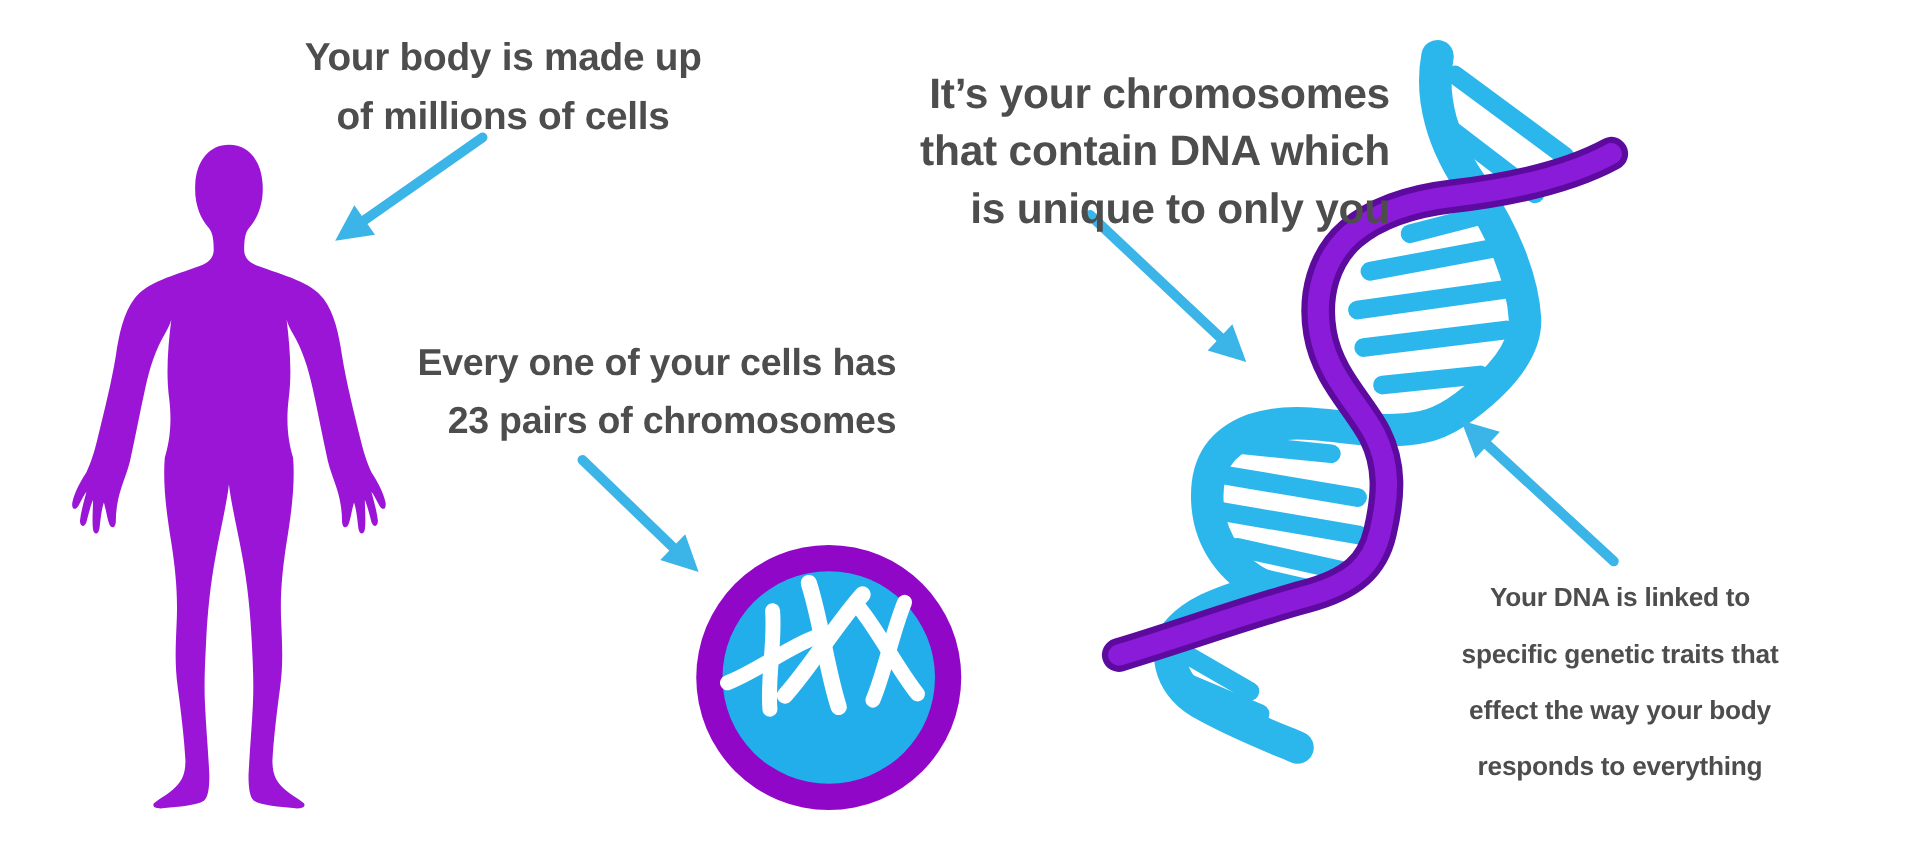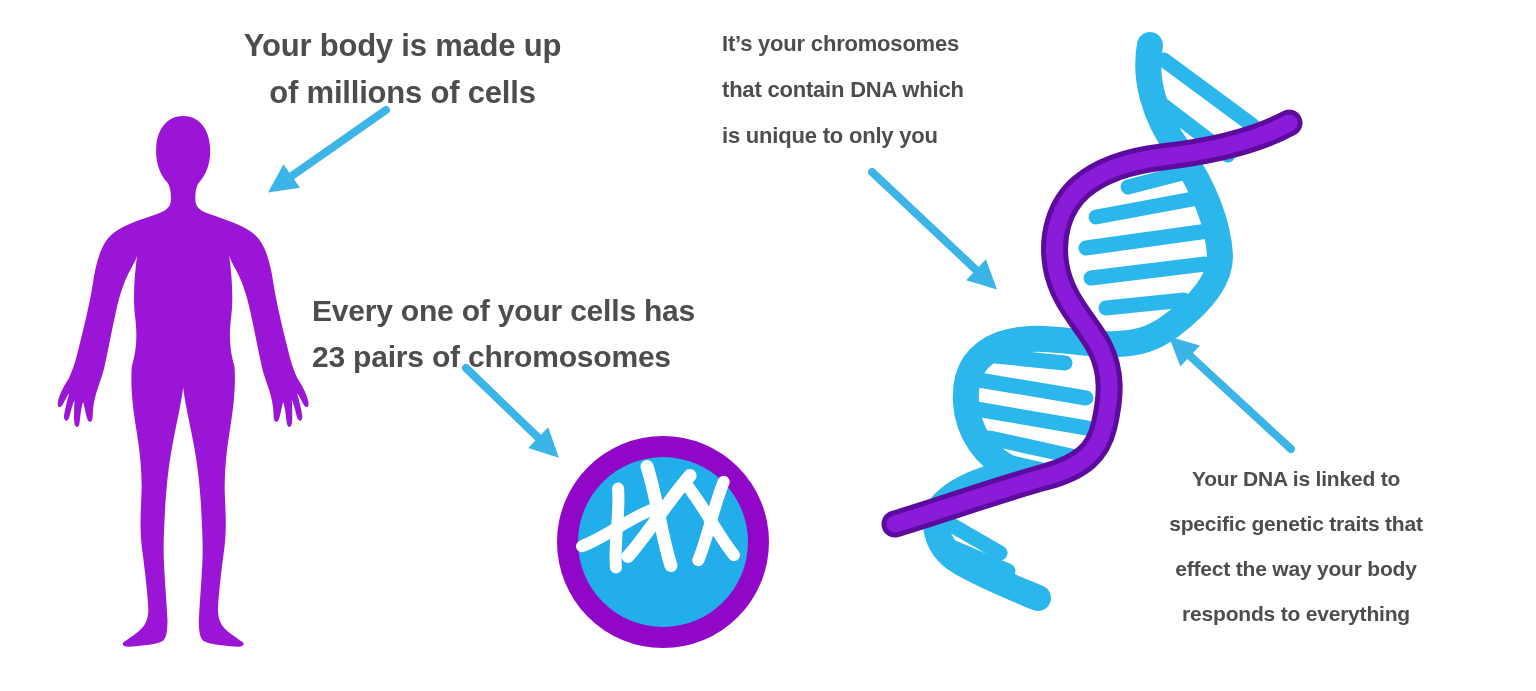--- a/index.html
+++ b/index.html
@@ -12,22 +12,22 @@
   }
   .artwork{position:absolute;left:0;top:0;}
   .callout{
     position:absolute;
     white-space:pre-line;
     font-weight:bold;
     color:var(--c-text,#4d4d4d);
     letter-spacing:-0.2px;
   }
   .callout-body-cells     {left:200px;top:22px; width:405px;text-align:center;font-size:31px;line-height:47px;}
-  .callout-cell-chromos   {left:312px;top:268px;width:405px;text-align:left;font-size:30px;line-height:46px;margin-top:20px;}
-  .callout-chromos-dna    {left:722px;top:21px; width:390px;text-align:left;  font-size:22px;line-height:46px;}
+  .callout-cell-chromos   {left:312px;top:268px;width:405px;text-align:right;font-size:30px;line-height:46px;}
+  .callout-chromos-dna    {left:722px;top:52px; width:390px;text-align:right;  font-size:34px;line-height:46px;}
   .callout-dna-traits     {left:1072px;top:456px;width:448px;text-align:center;font-size:21px;line-height:45px;}
 </style>
 </head>
 <body>
 
 <div class="canvas">
 
   <svg class="artwork" width="1536" height="691" viewBox="0 0 1536 691">
 
     <defs>

